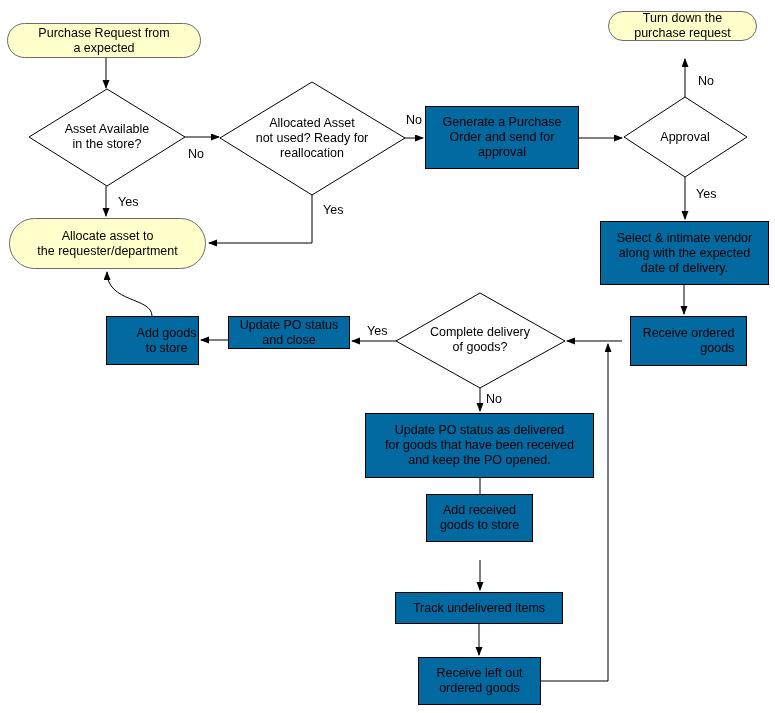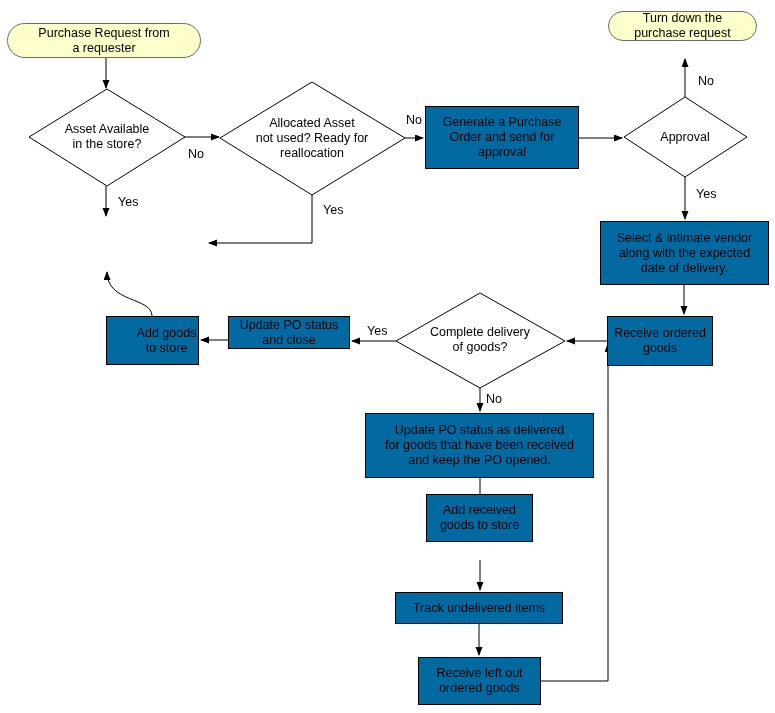--- a/index.html
+++ b/index.html
@@ -70,38 +70,42 @@
       <line x1="480" y1="388" x2="480" y2="411" marker-end="url(#arr)"></line>
       <line x1="480" y1="478" x2="480" y2="510" marker-end="url(#arr)"></line>
       <line x1="480" y1="560" x2="480" y2="590" marker-end="url(#arr)"></line>
       <line x1="479" y1="624" x2="479" y2="655" marker-end="url(#arr)"></line>
       <polyline points="541,681 608,681 608,344" marker-end="url(#arr)"></polyline>
     </g>
   </svg>
 
   <div class="node terminator" style="left:7px;top:23px;width:194px;height:35px;border-radius:18px;">
     <span>Purchase Request from
-a requester</span>
+a expected</span>
   </div>
   <div class="node terminator" style="left:608px;top:11px;width:149px;height:30px;border-radius:23px;">
     <span>Turn down the
 purchase request</span>
+  </div>
+  <div class="node terminator" style="left:9px;top:218px;width:197px;height:51px;border-radius:26px;">
+    <span>Allocate asset to
+the requester/department</span>
   </div>
 
   <div class="node process" style="left:425px;top:106px;width:154px;height:63px;">
     <span>Generate a Purchase
 Order and send for
 approval</span>
   </div>
   <div class="node process" style="left:600px;top:221px;width:169px;height:64px;">
     <span>Select &amp; intimate vendor
 along with the expected
 date of delivery.</span>
   </div>
-  <div class="node process" style="left:607px;top:316px;width:106px;height:50px;">
+  <div class="node process" style="left:630px;top:316px;width:117px;height:50px;text-align:right;">
     <span>Receive ordered
 goods</span>
   </div>
   <div class="node process" style="left:228px;top:316px;width:122px;height:33px;">
     <span>Update PO status
 and close</span>
   </div>
   <div class="node process" style="left:106px;top:316px;width:93px;height:49px;padding-left:28px;">
     <span>Add goods
 to store</span>

